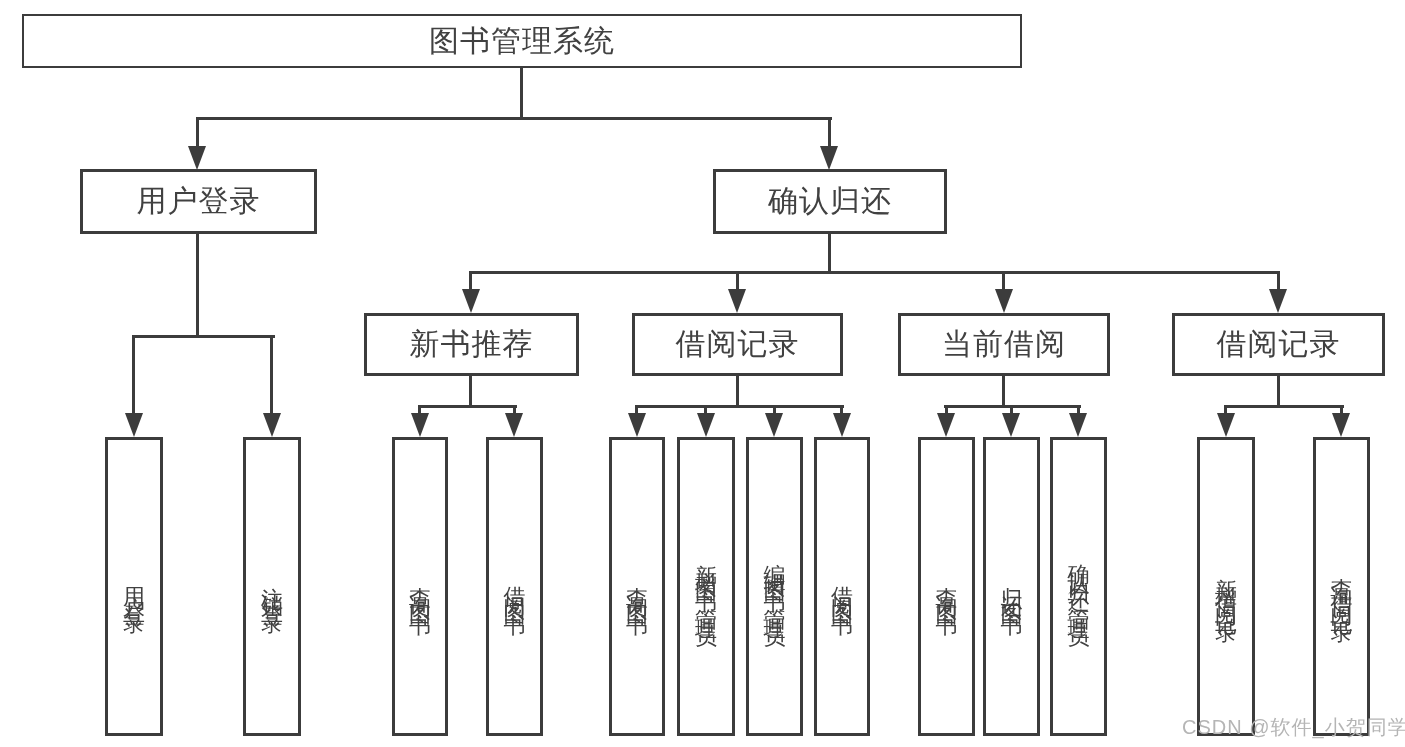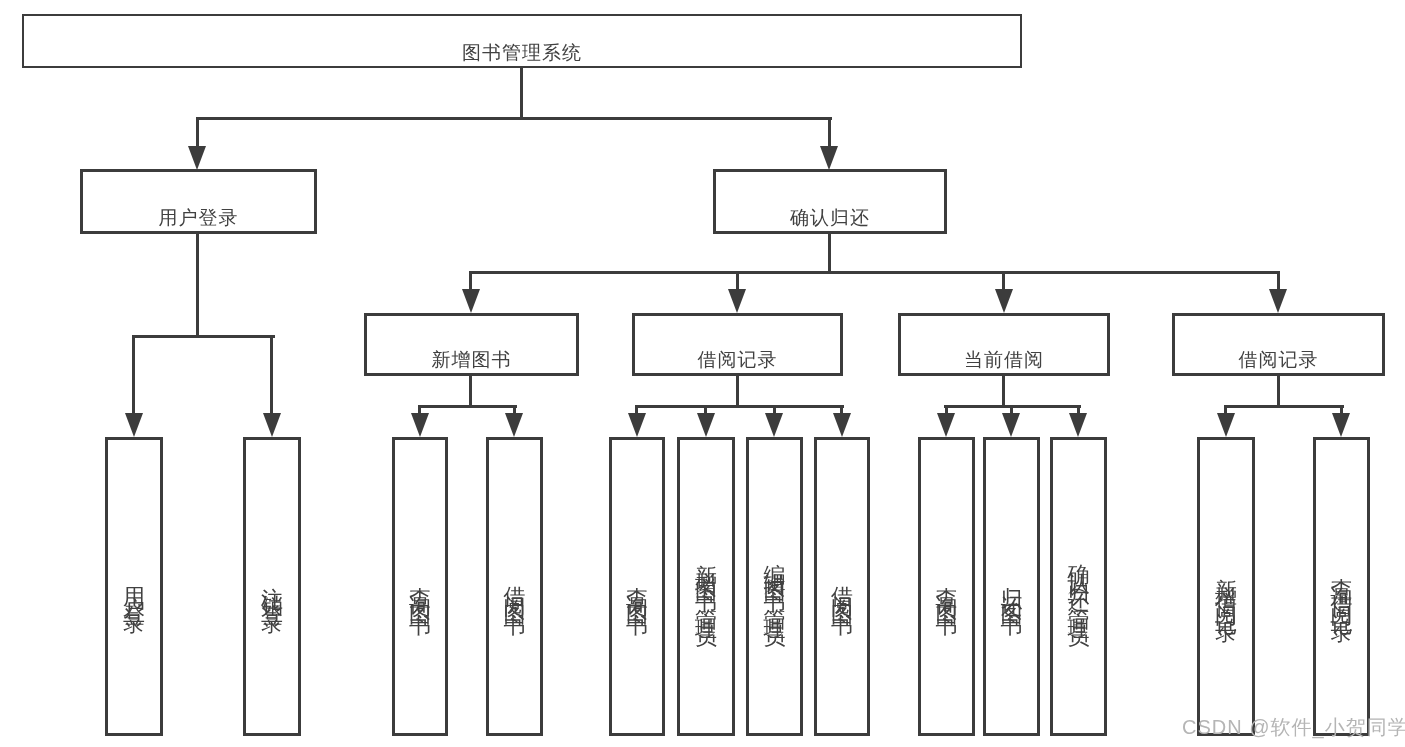--- a/index.html
+++ b/index.html
@@ -11,23 +11,23 @@
     font-family:"Liberation Sans", sans-serif;
     color:#414141;
     overflow:hidden;
   }
   .box{
     position:absolute;
     background:#ffffff;
     border:3px solid #3c3c3c;
     box-sizing:border-box;
     display:flex;
-    align-items:flex-end;
+    align-items:center;
     justify-content:center;
-    font-size:19px;
+    font-size:30px;
     letter-spacing:1px;
     z-index:2;
   }
   .box.root{border-width:2px;}
   .leaf{
     position:absolute;
     background:#ffffff;
     border:3px solid #3c3c3c;
     box-sizing:border-box;
     display:flex;
@@ -77,21 +77,21 @@
 
   <div class="box" style="left:80px;top:169px;width:237px;height:65px;">
     <span>用户登录</span>
   </div>
 
   <div class="box" style="left:713px;top:169px;width:234px;height:65px;">
     <span>确认归还</span>
   </div>
 
   <div class="box" style="left:364px;top:313px;width:215px;height:63px;">
-    <span>新增图书</span>
+    <span>新书推荐</span>
   </div>
 
   <div class="box" style="left:632px;top:313px;width:211px;height:63px;">
     <span>借阅记录</span>
   </div>
 
   <div class="box" style="left:898px;top:313px;width:212px;height:63px;">
     <span>当前借阅</span>
   </div>
 

